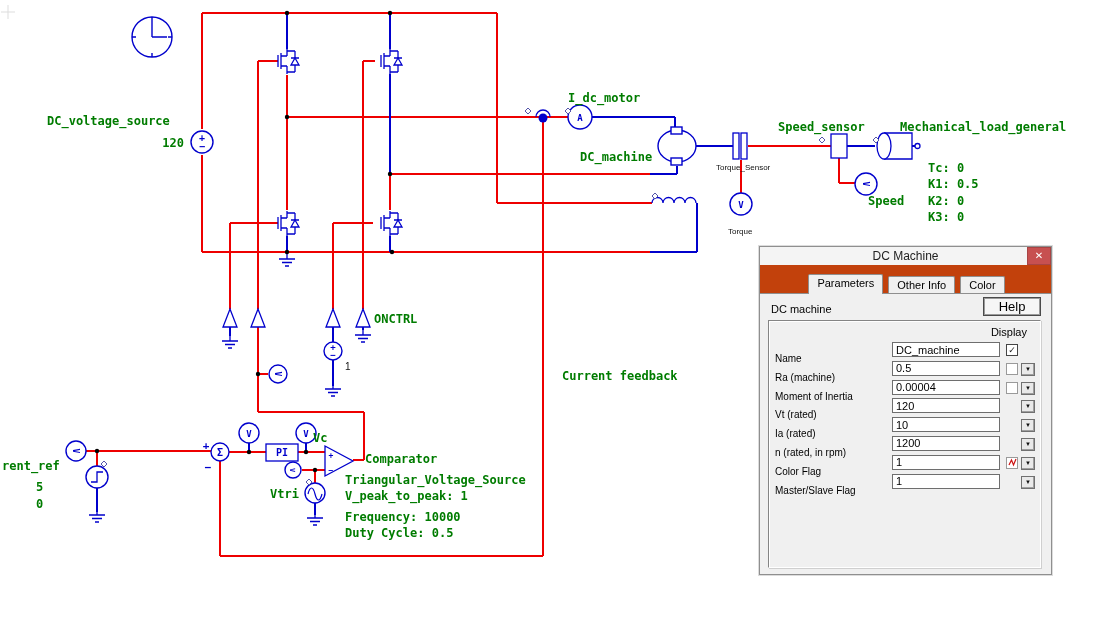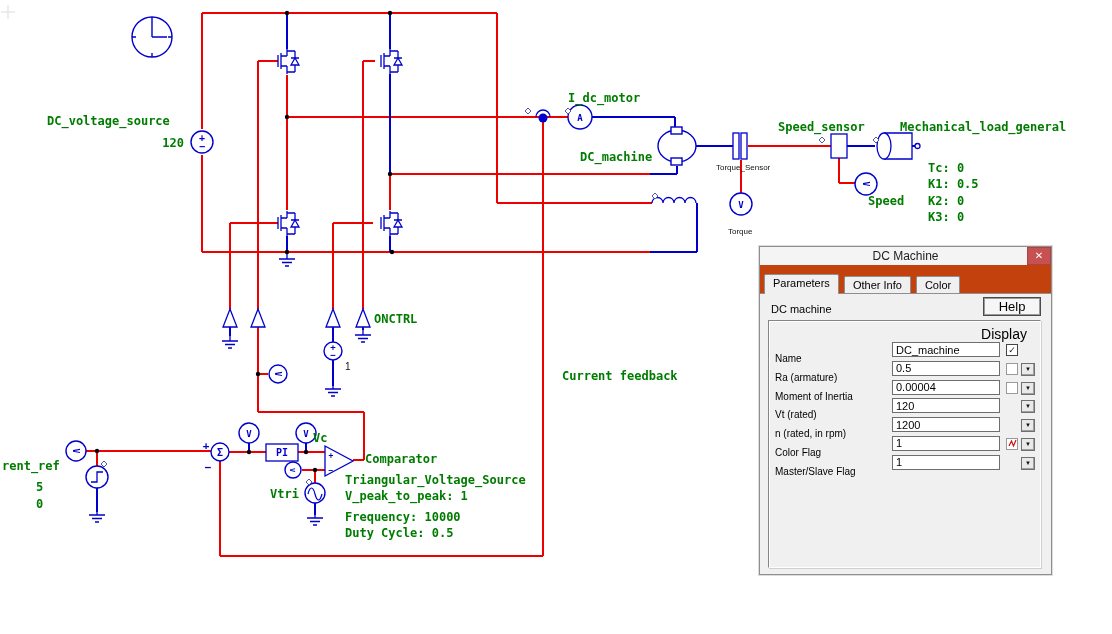--- a/index.html
+++ b/index.html
@@ -10,33 +10,33 @@
   .blabel{font-family:"Liberation Sans",sans-serif;font-size:8px;fill:#111;}
   .mlabel{font-family:"DejaVu Sans Mono",monospace;font-weight:bold;fill:#0000cc;}
 
   
   .dialog{position:absolute;left:759px;top:246px;width:291px;height:327px;background:#c2410c;
           border:1px solid #8f8f8f;box-shadow:0 0 0 1px #dcdcdc;font-size:11px;color:#000;}
   .titlebar{position:relative;height:18px;background:#f4f4f4;}
   .title{display:block;text-align:center;font-size:12px;line-height:18px;color:#222;}
   .close{position:absolute;right:0;top:0;width:22px;height:16px;background:#c75050;border:1px solid #a84444;
          color:#fff;font-size:10px;line-height:15px;text-align:center;cursor:default;}
-  .tabs{position:relative;margin:9px 0 4px 4px;height:18px;}
+  .tabs{position:relative;margin:9px 0 4px 4px;height:18px;text-align:center;}
   .tab{display:inline-block;font-size:11px;padding:2px 8px 2px;border:1px solid #8f8f8f;border-bottom:none;
        background:#f0f0f0;margin-right:2px;border-radius:2px 2px 0 0;position:relative;top:2px;}
   .tab.active{top:0;padding-bottom:5px;z-index:2;}
   .dbody{position:absolute;left:0;right:0;top:46px;bottom:0;border-top:1px solid #8f8f8f;background:#f0f0f0;}
   .subtitle{position:absolute;left:11px;top:9px;font-size:11px;}
   .help{position:absolute;right:10px;top:3px;width:58px;height:19px;background:#f6f6f6;
         border:1px solid #4a4a4a;box-shadow:0 0 0 1px #9a9a9a inset;font-size:13px;
         font-family:"Liberation Sans",sans-serif;padding:0;}
   .groupbox{position:absolute;left:8px;top:26px;width:271px;height:246px;background:#f0f0f0;
             border:1px solid;border-color:#848484 #ffffff #ffffff #848484;
             box-shadow:inset 1px 1px 0 #ffffff,1px 1px 0 #cfcfcf;}
-  .display-header{position:absolute;right:13px;top:5px;font-size:14px;}
+  .display-header{position:absolute;right:13px;top:5px;font-size:11px;}
   .rows{position:absolute;left:0;top:20px;right:0;}
   .prow{position:relative;height:18.8px;}
   .row-label{position:absolute;left:6px;top:12px;font-size:10px;white-space:nowrap;}
   .row-input{position:absolute;left:123px;top:1px;width:100px;height:13px;border:1px solid #6e6e6e;
              font-size:11px;font-family:"Liberation Sans",sans-serif;padding:0 3px;background:#fff;}
   .row-checkbox{position:absolute;left:237px;top:3px;width:10px;height:10px;border:1px solid #9a9a9a;
                 background:#fff;font-size:9px;line-height:10px;text-align:center;color:#222;}
   .row-checkbox.checked{border-color:#444;}
   .row-checkbox.flag{border-color:#9a9a9a;}
   .row-checkbox svg{display:block;margin:0 auto;}
@@ -308,34 +308,40 @@
     <div class="groupbox">
       <div class="display-header">Display</div>
       <div class="rows">
             <div class="prow">
     <span class="row-label">Name</span>
     <input class="row-input" value="DC_machine" style="">
     <span class="row-checkbox checked">✓</span>
 
   </div>
             <div class="prow">
-    <span class="row-label">Ra (armature)</span>
+    <span class="row-label">Ra (machine)</span>
     <input class="row-input" value="0.5" style="">
     <span class="row-checkbox"></span>
     <span class="row-dropdown">▼</span>
   </div>
             <div class="prow">
     <span class="row-label">Moment of Inertia</span>
     <input class="row-input" value="0.00004" style="">
     <span class="row-checkbox"></span>
     <span class="row-dropdown">▼</span>
   </div>
             <div class="prow">
     <span class="row-label">Vt (rated)</span>
     <input class="row-input" value="120" style="">
+
+    <span class="row-dropdown">▼</span>
+  </div>
+            <div class="prow">
+    <span class="row-label">Ia (rated)</span>
+    <input class="row-input" value="10" style="">
 
     <span class="row-dropdown">▼</span>
   </div>
             <div class="prow">
     <span class="row-label">n (rated, in rpm)</span>
     <input class="row-input" value="1200" style="">
 
     <span class="row-dropdown">▼</span>
   </div>
             <div class="prow">

